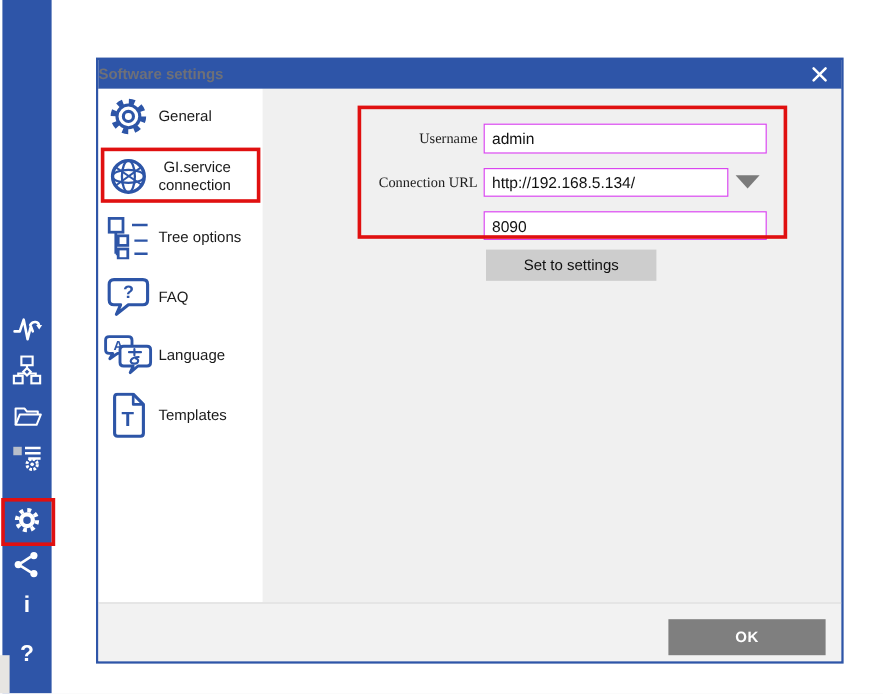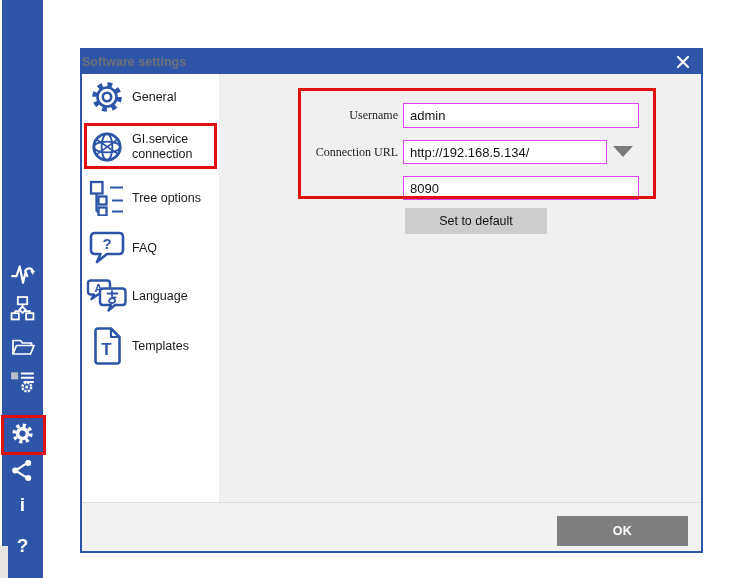--- a/index.html
+++ b/index.html
@@ -20,21 +20,21 @@
 
   
   .annotation{position:absolute;border:3px solid var(--red);z-index:30;pointer-events:none;}
 
   
   .dialog{position:absolute;left:80px;top:48px;width:623px;height:505px;border:2px solid var(--blue);background:var(--panel);z-index:5;}
   .titlebar{position:absolute;left:0;top:0;right:0;height:24px;background:var(--blue);}
   .titlebar .title{display:block;text-align:left;line-height:24px;font-size:12.5px;font-weight:bold;color:#6e7078;}
   .close-btn{position:absolute;right:9px;top:3px;width:18px;height:18px;display:flex;align-items:center;justify-content:center;cursor:pointer;}
 
-  .menu-panel{position:absolute;left:0;top:24px;width:137px;bottom:49px;background:#fff;}
+  .menu-panel{position:absolute;left:0;top:24px;width:137px;bottom:49px;background:#fff;text-align:right;}
   .main-panel{position:absolute;left:137px;right:0;top:24px;bottom:49px;background:var(--panel);}
   .dialog-footer{position:absolute;left:0;right:0;bottom:0;height:49px;background:#f2f2f2;border-top:1px solid #dcdcdc;}
 
   
   .menu-item{position:absolute;left:0;width:137px;display:flex;align-items:center;cursor:pointer;}
   .menu-ico{width:50px;display:flex;align-items:center;justify-content:center;flex:0 0 50px;}
   .menu-label{font-size:12.5px;color:#1a1a1a;line-height:1.18;}
 
   
   .form-label{position:absolute;width:160px;text-align:right;font-size:12px;color:#1c1c1c;font-family:Liberation Serif, serif;}
@@ -213,21 +213,21 @@
 
       <div class="form-label" style="left:19px;top:34px">Username</div>
       <input class="form-input" style="left: 184px; top: 29px; width: 236px; height: 25px;" type="text" value="admin">
 
       <div class="form-label" style="left:19px;top:71px">Connection URL</div>
       <input class="form-input" style="left: 184px; top: 66px; width: 204px; height: 24px; padding-right: 26px;" type="text" value="http://192.168.5.134/">
       <div class="combo-arrow" style="left:394px;top:72px"></div>
 
       <input class="form-input" style="left: 184px; top: 102px; width: 236px; height: 24px;" type="text" value="8090">
 
-      <button class="btn-default" style="left:186px;top:134px;width:142px;height:26px">Set to default</button>
+      <button class="btn-default" style="left:186px;top:134px;width:142px;height:26px">Set to settings</button>
     </div>
 
     <div class="dialog-footer">
       <button class="btn-ok" style="left:475px;top:13px;width:131px;height:30px">OK</button>
     </div>
   </div>
 
   <div class="annotation" style="left:1px;top:415px;width:45px;height:40px"></div>
   <div class="annotation" style="left:84px;top:123px;width:133px;height:46px"></div>
   <div class="annotation" style="left:298px;top:88px;width:358px;height:111px"></div>

